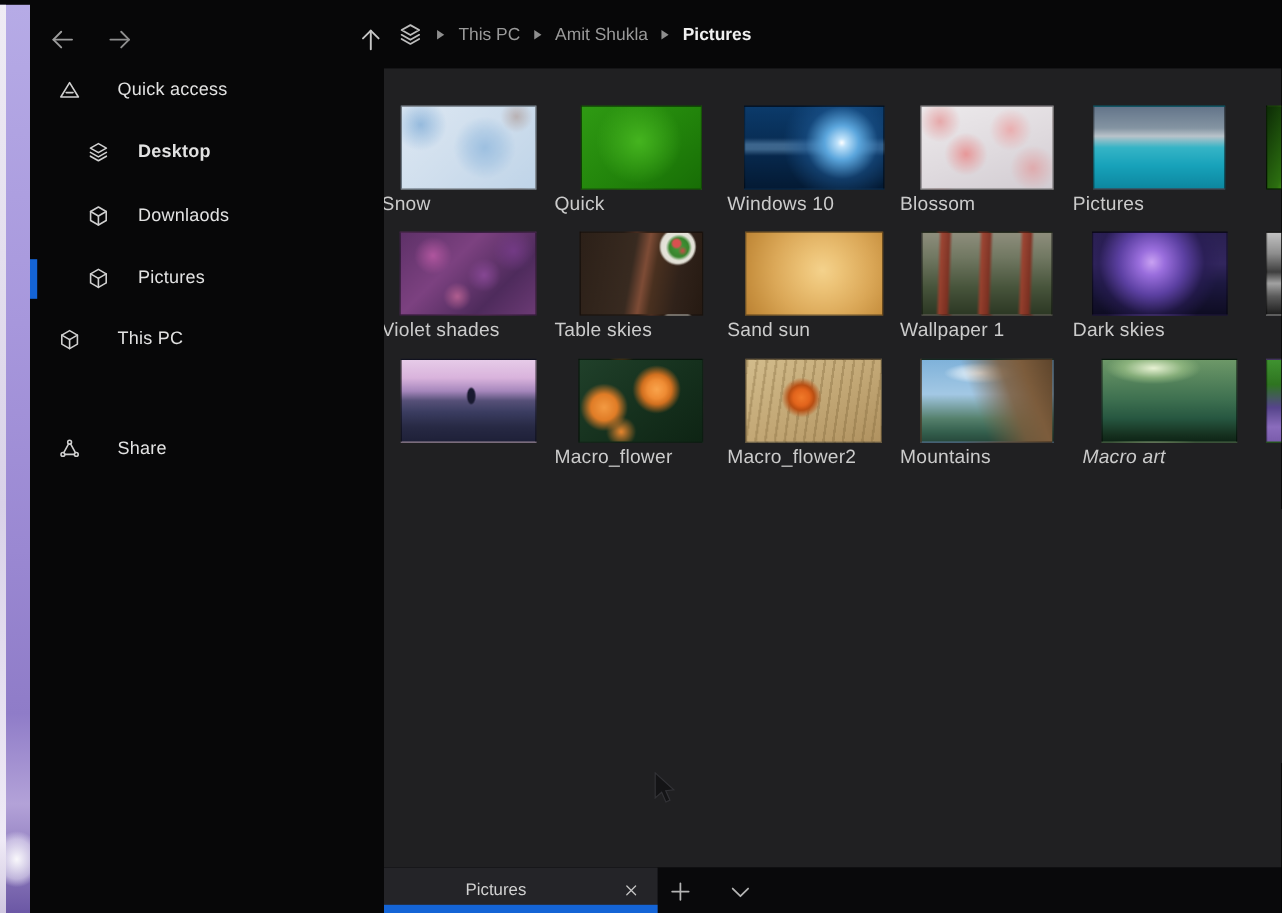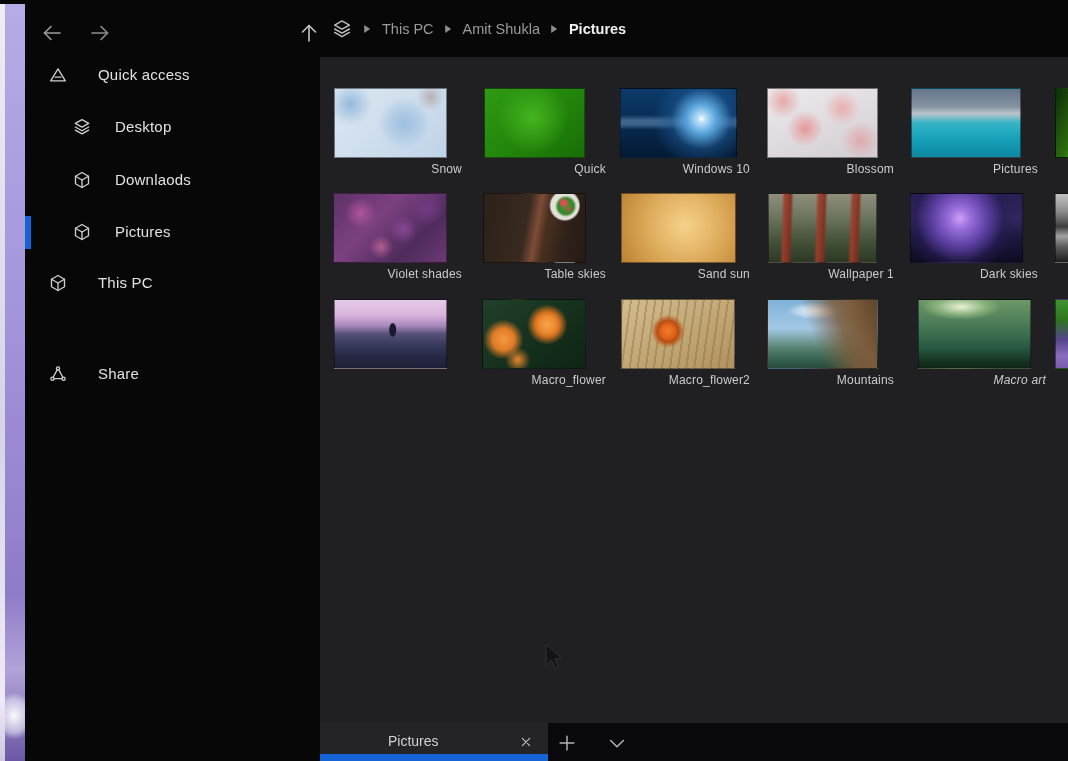--- a/index.html
+++ b/index.html
@@ -42,21 +42,21 @@
   .side-item .icon svg{width:20px;height:20px;display:block;}
   .side-item .lbl{position:absolute;top:0;line-height:34px;}
   .side-item.ind0 .icon{left:23px;} .side-item.ind0 .lbl{left:73px;}
   .side-item.ind1 .icon{left:47px;} .side-item.ind1 .lbl{left:90px;}
   .side-item.selected::before{content:"";position:absolute;left:0;top:1px;width:6px;height:33px;background:var(--accent);}
 
   
   .content{position:absolute;left:295px;top:57px;width:748px;height:666px;background:var(--content-bg);overflow:hidden;}
   .file-cell{position:absolute;width:144px;height:100px;cursor:default;}
   .thumb{height:70px;margin:0 auto;border:1px solid rgba(0,0,0,0.45);}
-  .file-lbl{margin-top:4px;text-align:right;font-size:12px;color:#cbcbcb;letter-spacing:.2px;}
+  .file-lbl{margin-top:4px;text-align:left;font-size:16px;color:#cbcbcb;letter-spacing:.2px;}
 
   .cursor{position:absolute;left:224px;top:586px;width:20px;height:30px;}
 
   
   .tabbar{position:absolute;left:295px;bottom:0;width:748px;height:38px;background:var(--tabbar-bg);}
   .tab{position:absolute;left:0;top:0;width:228px;height:38px;background:var(--tab-bg);}
   .tab .tab-lbl{position:absolute;left:68px;top:0;line-height:36px;font-size:14px;color:#d2d2d2;}
   .tab-close{position:absolute;left:196px;top:9px;width:20px;height:20px;color:#c4c4c4;background:none;border:none;padding:2px;}
   .tab-close svg{width:16px;height:16px;display:block;}
   .tab-underline{position:absolute;left:0;bottom:0;width:228px;height:7px;background:var(--accent);}
@@ -119,21 +119,21 @@
     <div class="sidebar" id="sidebar">
         <div class="side-item ind0" style="top: 58px;">
           <span class="icon">
             <svg viewBox="0 0 24 24" fill="none" stroke="currentColor" stroke-width="1.6" stroke-linecap="round" stroke-linejoin="round">
               <path d="M12 4.6 20.8 19H3.2Z"></path>
               <path d="M8.6 14.6h6.8"></path>
             </svg>
           </span>
           <span class="lbl">Quick access</span>
         </div>
-        <div class="side-item ind1" style="top: 110px;">
+        <div class="side-item ind1" style="top: 110px; font-weight: bold;">
           <span class="icon">
             <svg viewBox="0 0 24 24" fill="none" stroke="currentColor" stroke-width="1.6" stroke-linecap="round" stroke-linejoin="round">
               <path d="M12 3.2 20 7.7 12 12.2 4 7.7Z"></path>
               <path d="M4 12l8 4.5 8-4.5"></path>
               <path d="M4 15.8l8 4.5 8-4.5"></path>
             </svg>
           </span>
           <span class="lbl">Desktop</span>
         </div>
         <div class="side-item ind1" style="top: 163px;">

